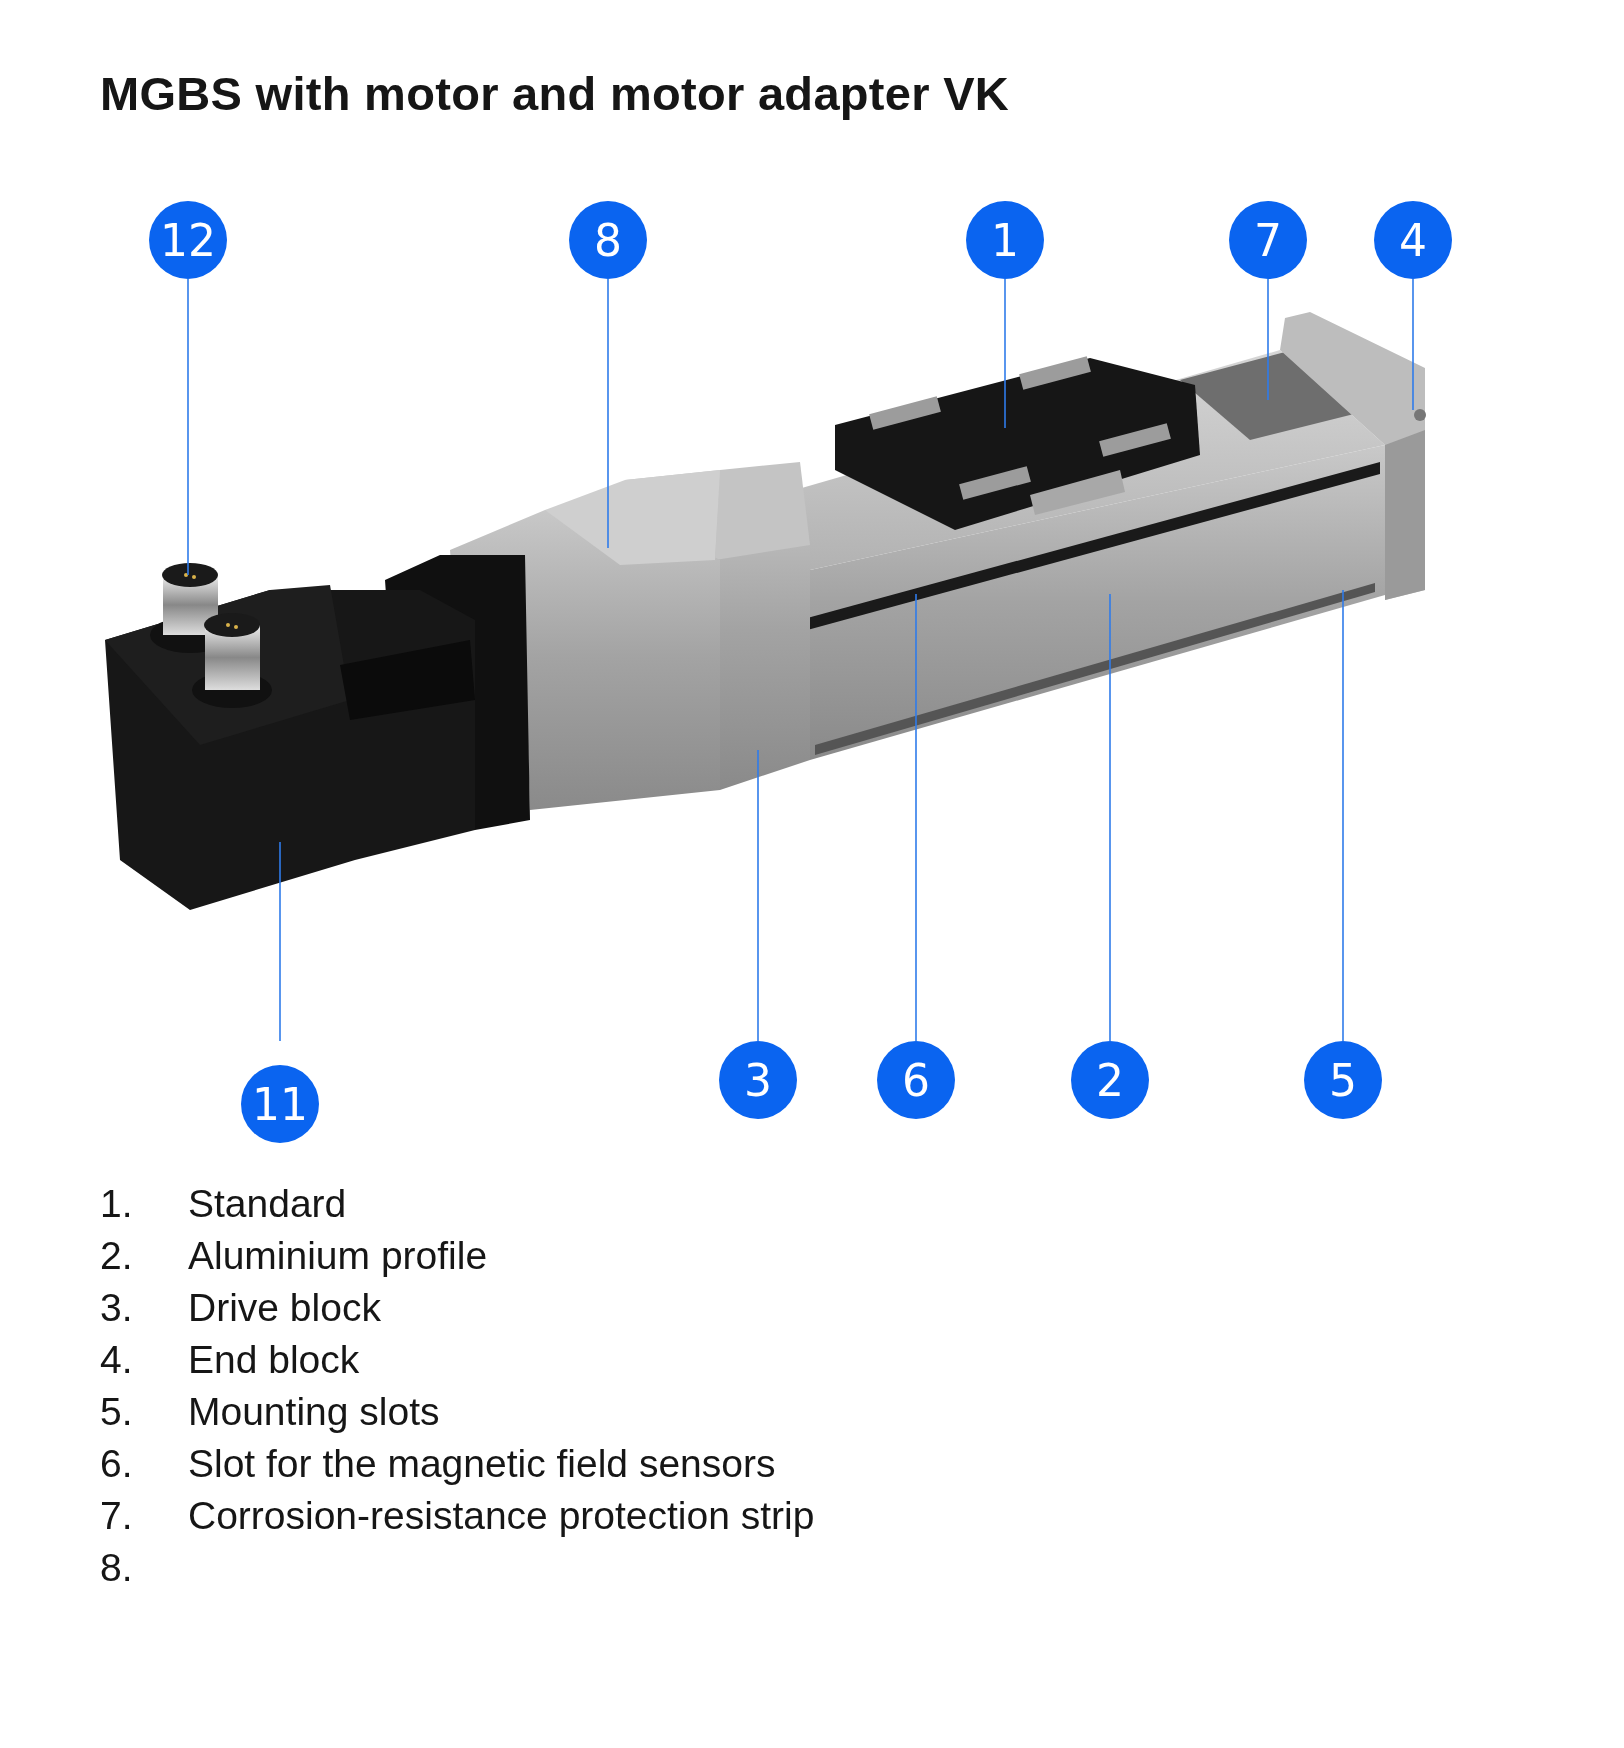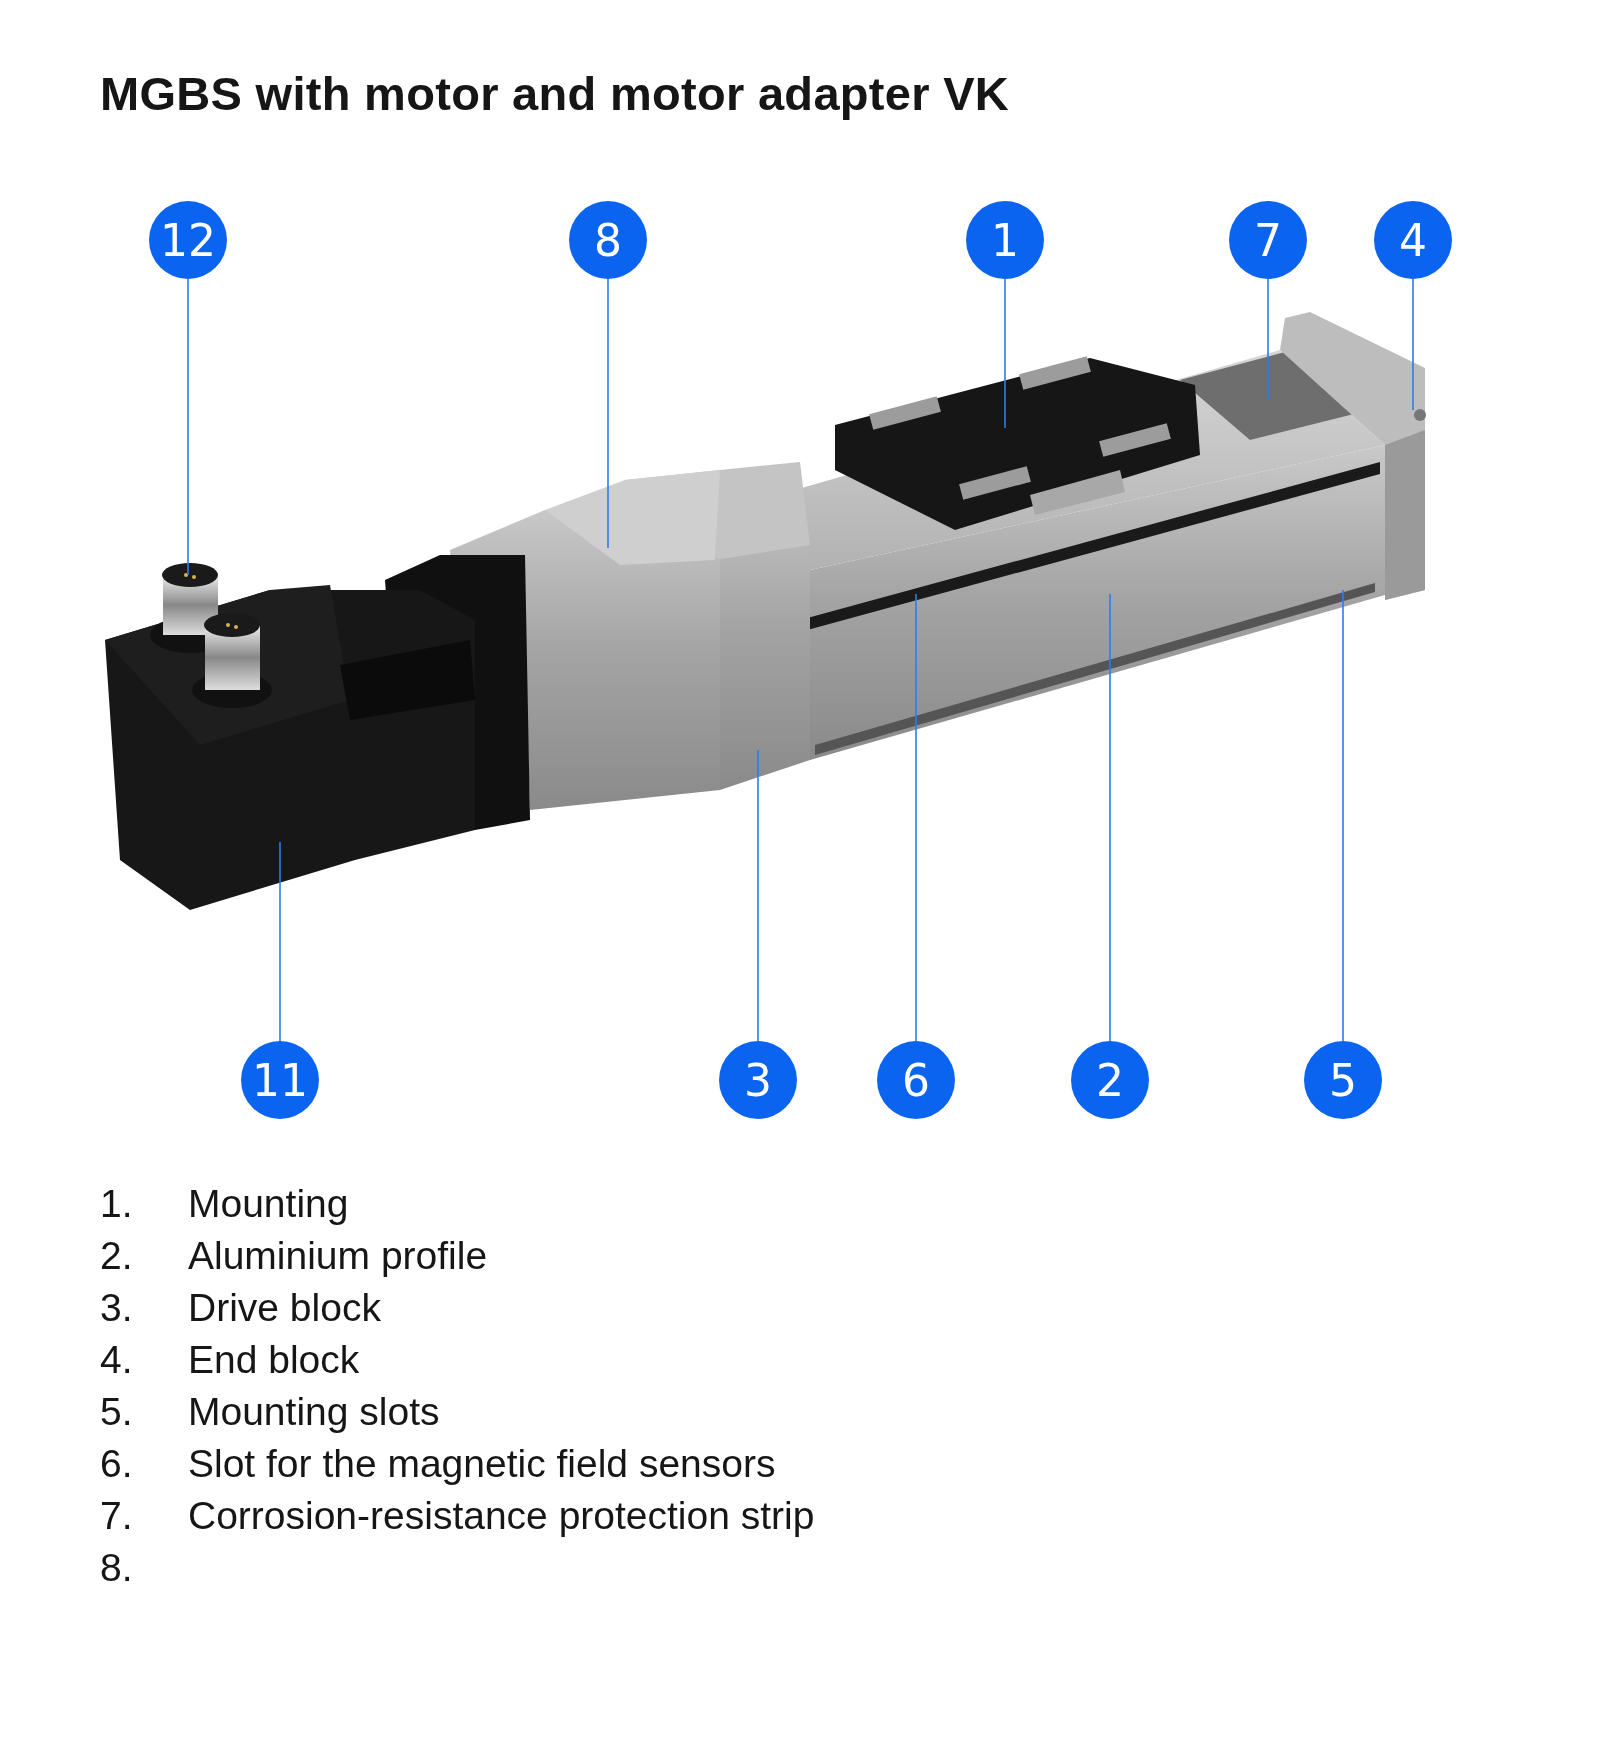--- a/index.html
+++ b/index.html
@@ -106,31 +106,31 @@
   </svg>
 
   
   <div class="marker" style="left:188px;top:240px;">12</div>
   <div class="marker" style="left:608px;top:240px;">8</div>
   <div class="marker" style="left:1005px;top:240px;">1</div>
   <div class="marker" style="left:1268px;top:240px;">7</div>
   <div class="marker" style="left:1413px;top:240px;">4</div>
 
   
-  <div class="marker" style="left:280px;top:1080px;">11</div>
+  <div class="marker" style="left:280px;top:1104px;">11</div>
   <div class="marker" style="left:758px;top:1080px;">3</div>
   <div class="marker" style="left:916px;top:1080px;">6</div>
   <div class="marker" style="left:1110px;top:1080px;">2</div>
   <div class="marker" style="left:1343px;top:1080px;">5</div>
 </div>
 
 <ul class="parts-list">
   <li>
       <span class="num">1.</span>
-      <span>Mounting</span>
+      <span>Standard</span>
     </li>
   <li>
       <span class="num">2.</span>
       <span>Aluminium profile</span>
     </li>
   <li>
       <span class="num">3.</span>
       <span>Drive block</span>
     </li>
   <li>

